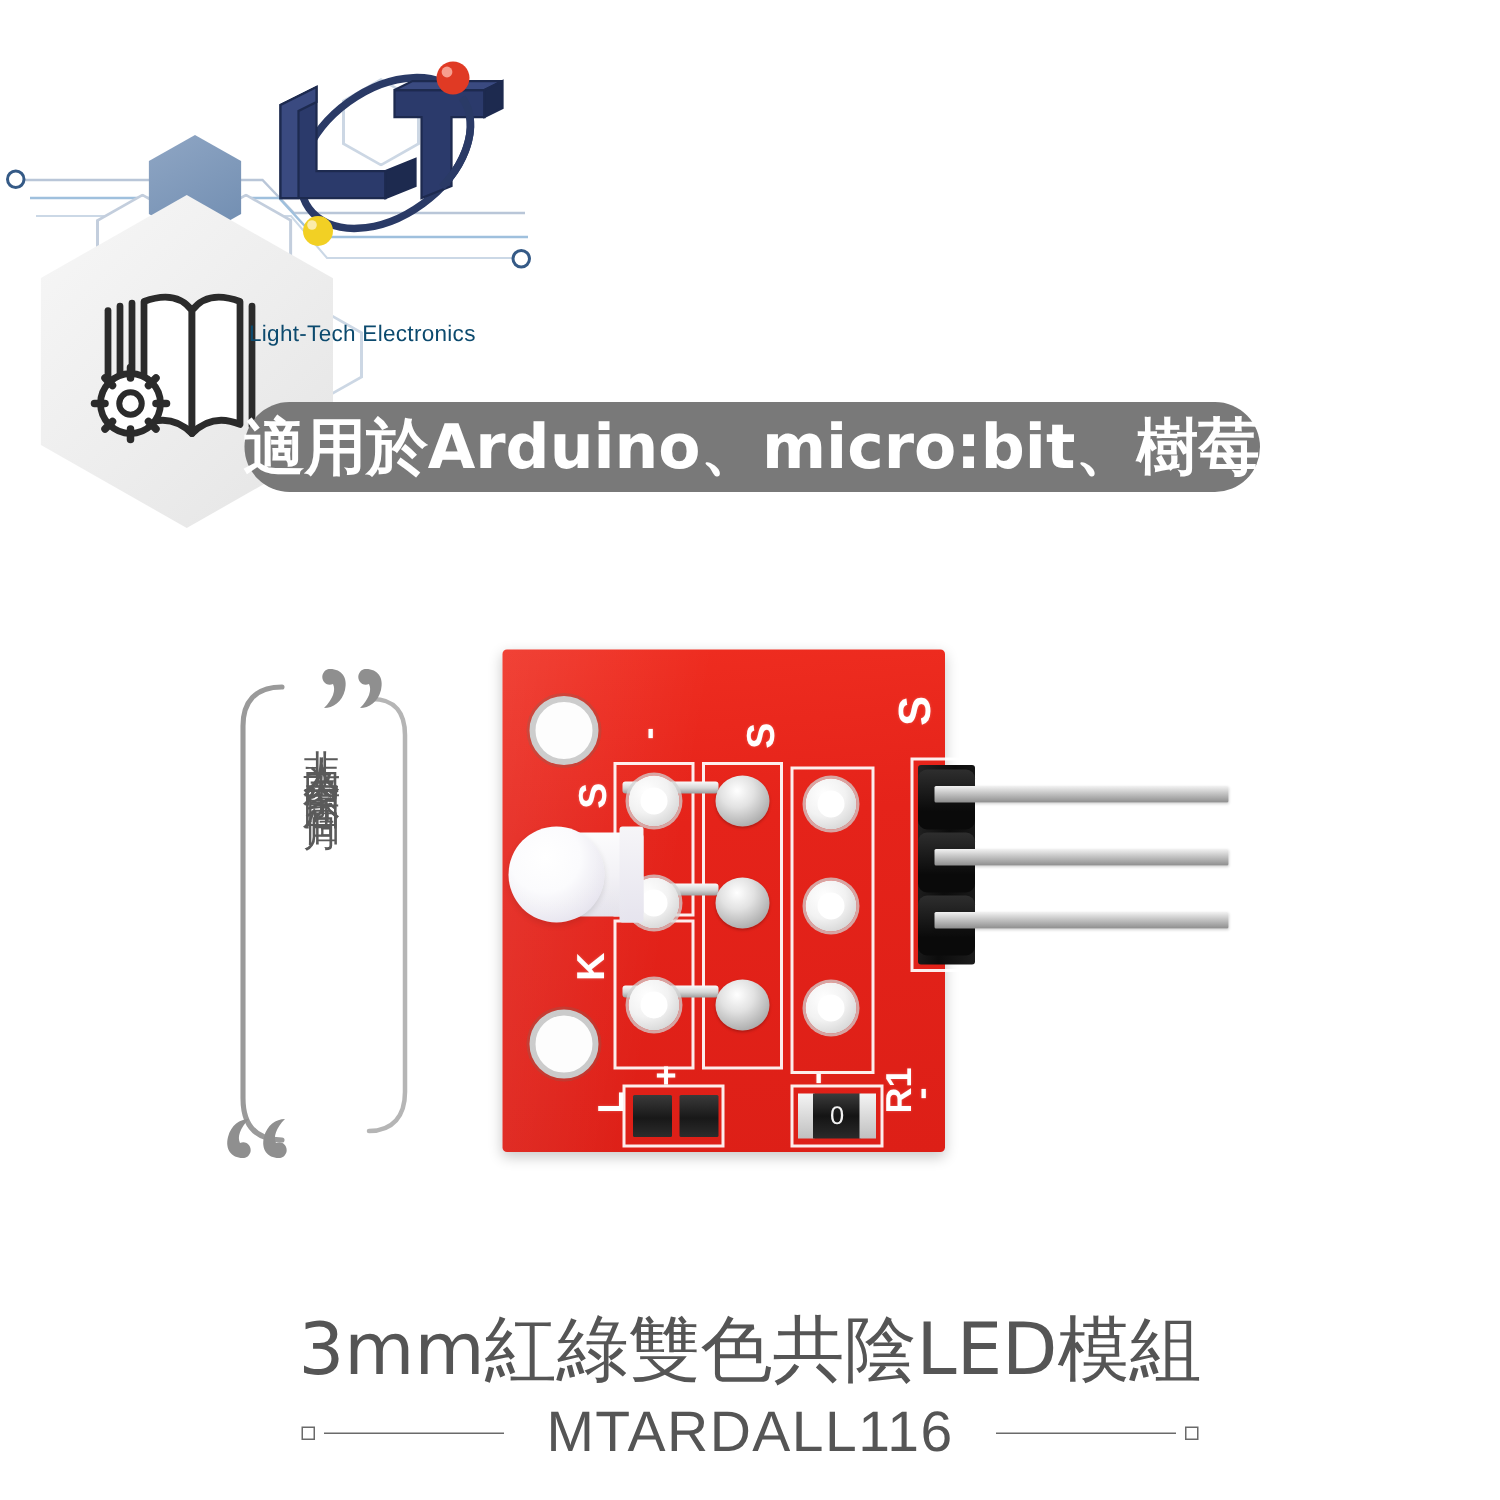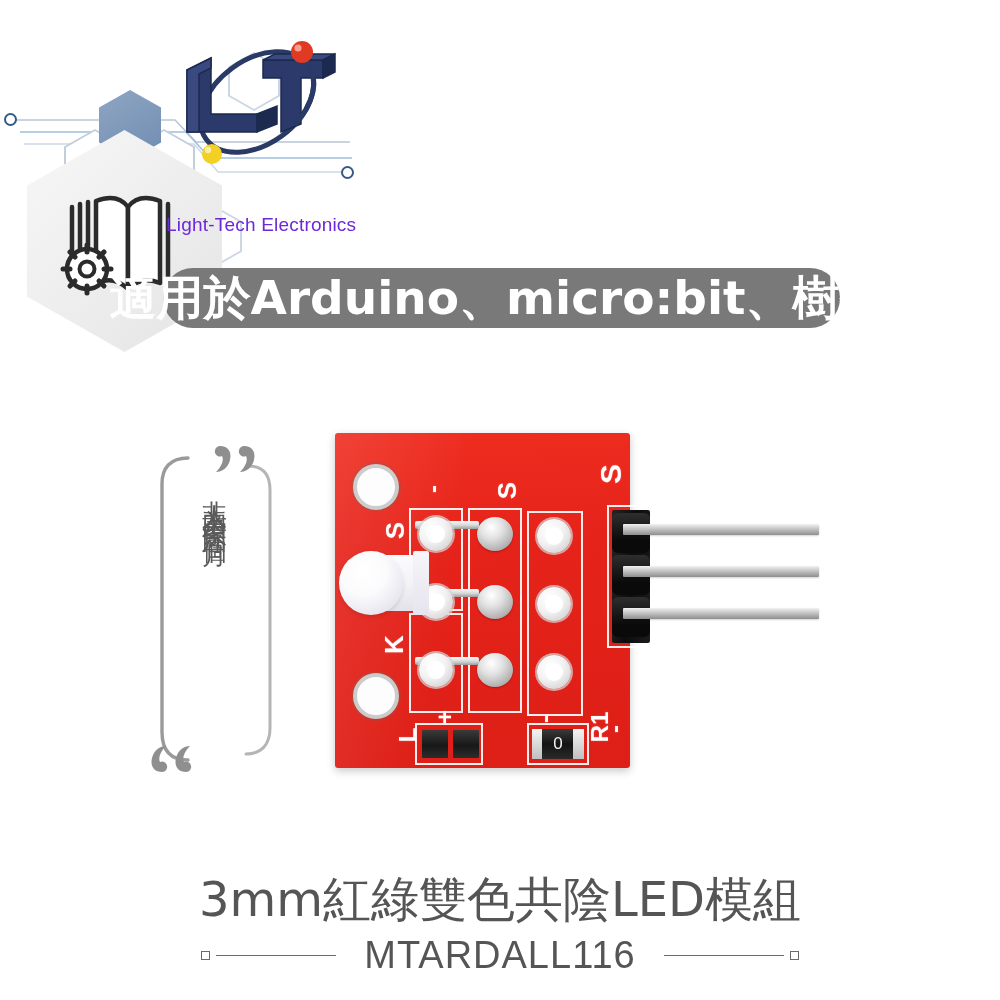--- a/index.html
+++ b/index.html
@@ -57,33 +57,33 @@
 
   #logo-lt { position:absolute; left:165px; top:28px; width:180px; height:155px; }
 
   #brand-cn {
     position:absolute; left:166px; top:188px; width:220px;
     font-size:20px; color:#8a8a8a; letter-spacing:1px;
     font-family:"DejaVu Sans",sans-serif; white-space:nowrap;
   }
   #brand-en {
     position:absolute; left:166px; top:214px; width:260px;
-    font-size:19px; color:#6d28d9; letter-spacing:0.2px; white-space:nowrap;
+    font-size:15px; color:#0c4a6e; letter-spacing:0.2px; white-space:nowrap;
   }
 
   
   #banner {
     position:absolute; left:163px; top:268px;
     width:677px; height:60px;
     background:#797979;
     border-radius:30px;
     display:flex; align-items:center; justify-content:center;
   }
   #banner-text {
-    color:#ffffff; font-size:47px; font-weight:bold;
+    color:#ffffff; font-size:41px; font-weight:bold;
     font-family:"DejaVu Sans",sans-serif;
     letter-spacing:0px; white-space:nowrap;margin-left:40px;
   }
 
   
   #warranty { position:absolute; left:140px; top:432px; width:150px; height:350px; }
   #warranty-text {
     position:absolute; left:58px; top:48px;
     writing-mode:vertical-rl; text-orientation:upright;
     font-size:25px; color:#5a5a5a; letter-spacing:5px;

